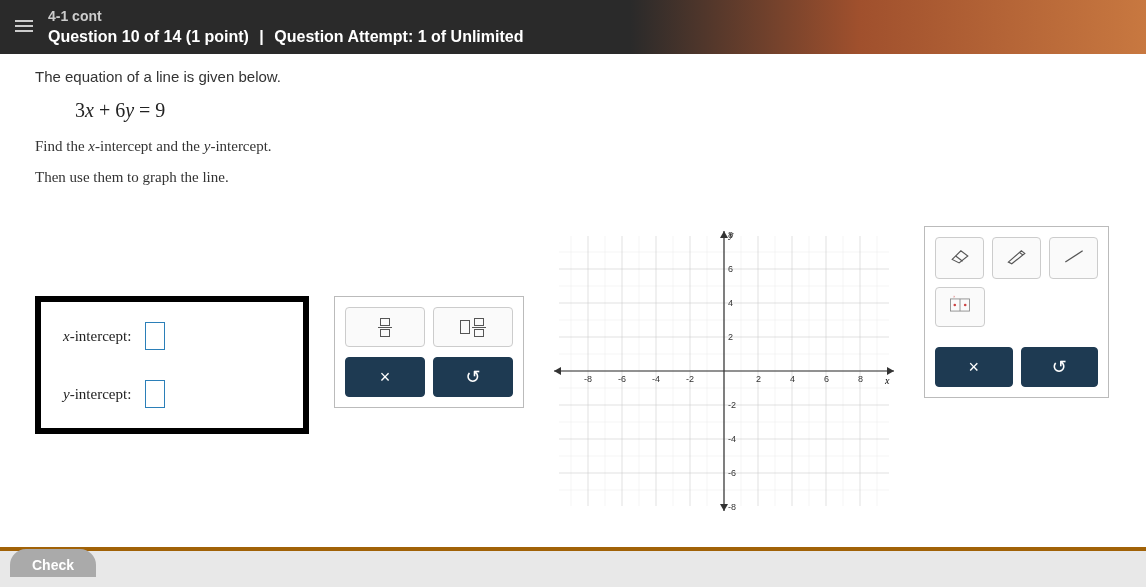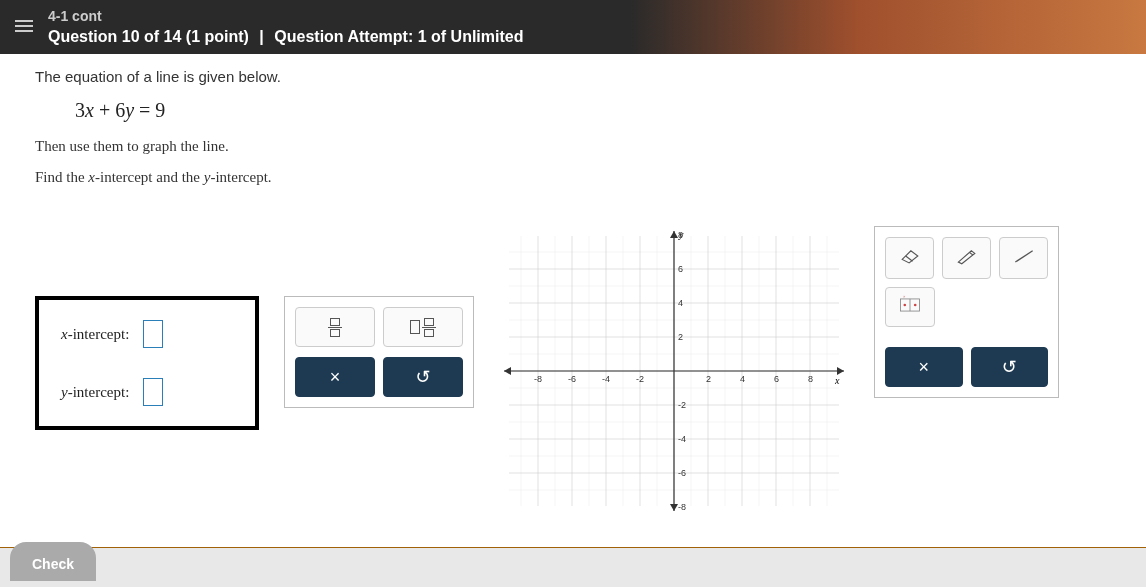--- a/index.html
+++ b/index.html
@@ -54,23 +54,23 @@
       color: #222;
     }
     .equation .norm { font-style: normal; }
     .work-area {
       display: flex;
       gap: 25px;
       margin-top: 40px;
       align-items: flex-start;
     }
     .intercepts-box {
-      border: 4px solid #000000;
+      border: 6px solid #000000;
       padding: 20px 22px;
-      width: 224px;
+      width: 274px;
       margin-top: 70px;
     }
     .intercept-row {
       display: flex;
       align-items: center;
       gap: 14px;
       font-family: 'Times New Roman', serif;
       font-size: 15px;
       color: #222;
     }
@@ -134,22 +134,23 @@
     }
     .right-panel .tool-row.icons .tool-btn { height: 42px; }
     .panel-icon svg { width: 26px; height: 20px; }
     .footer {
       position: absolute;
       bottom: 0;
       left: 0;
       right: 0;
       height: 40px;
       background: #e8e8e8;
-      border-top: 1px solid #a16207;
-      display: flex;
+      border-top: 4px solid #a16207;
+      display: flex;
+      align-items: center;
       padding: 0 10px;
     }
     .check-btn {
       background: #aaa;
       color: #fff;
       border: none;
       border-radius: 16px 16px 0 0;
       padding: 8px 22px 4px 22px;
       font-size: 14px;
       font-weight: bold;
@@ -173,24 +174,24 @@
       <span>Question 10 of 14 (1 point)</span>
       <span class="divider">|</span>
       <span>Question Attempt: 1 of Unlimited</span>
     </div>
   </div>
 </div>
 
 <div class="content">
   <div class="prompt">The equation of a line is given below.</div>
   <div class="equation"><span class="norm">3</span>x<span class="norm"> + 6</span>y<span class="norm"> = 9</span></div>
-  <div class="prompt" style="font-family:'Times New Roman',serif; font-size:15px;">Then use them to graph the line.</div>
   <div class="prompt" style="font-family:'Times New Roman',serif; font-size:15px;">
     <span>Find the </span><i>x</i><span>-intercept and the </span><i>y</i><span>-intercept.</span>
   </div>
+  <div class="prompt" style="font-family:'Times New Roman',serif; font-size:15px;">Then use them to graph the line.</div>
 
   <div class="work-area">
 
     <div class="intercepts-box">
       <div class="intercept-row">
         <span><span class="var">x</span><span>-intercept:</span></span>
         <div class="answer-box"></div>
       </div>
       <div class="intercept-row">
         <span><span class="var">y</span><span>-intercept:</span></span>

